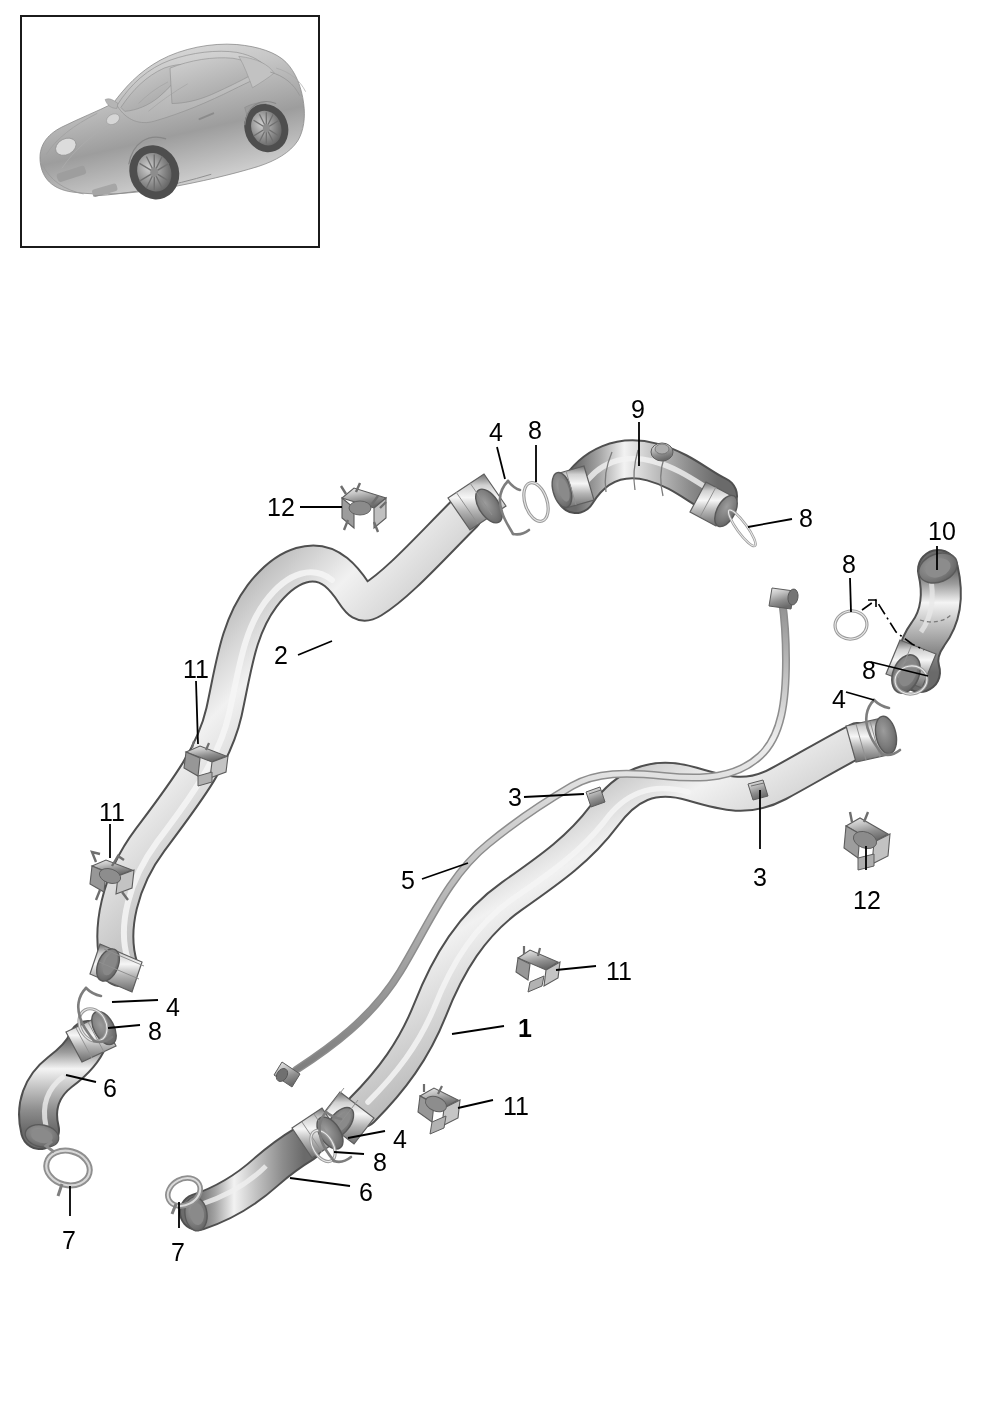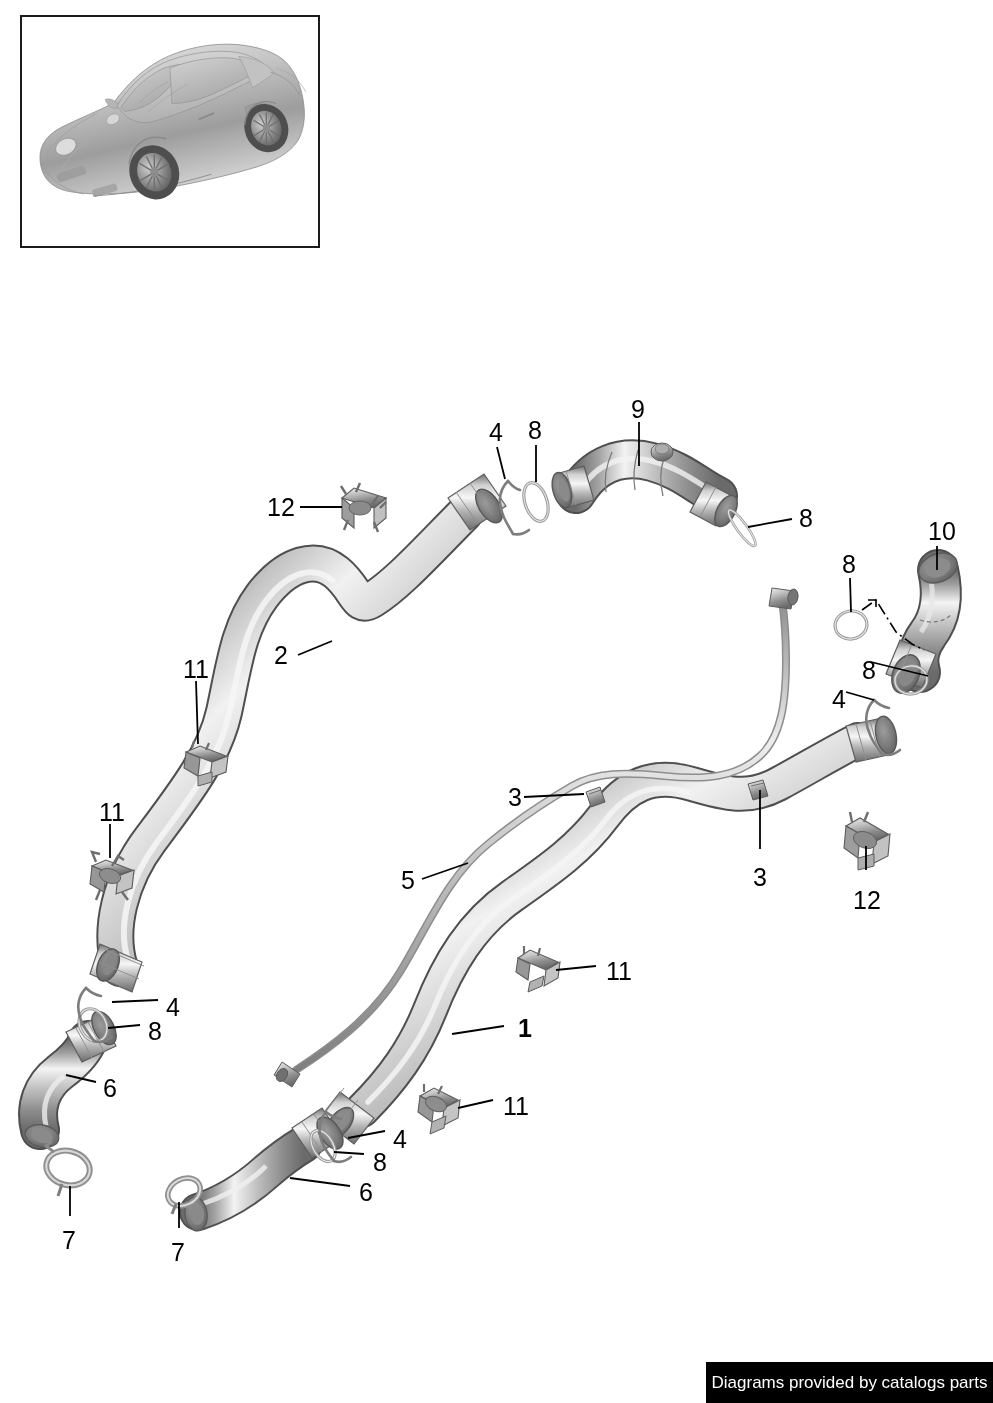--- a/index.html
+++ b/index.html
@@ -544,17 +544,14 @@
   <div class="lbl" style="left:166px;top:995px;">4</div>
   <div class="lbl" style="left:148px;top:1019px;">8</div>
   <div class="lbl" style="left:103px;top:1076px;">6</div>
   <div class="lbl" style="left:62px;top:1228px;">7</div>
   <div class="lbl" style="left:503px;top:1094px;">11</div>
   <div class="lbl" style="left:393px;top:1127px;">4</div>
   <div class="lbl" style="left:373px;top:1150px;">8</div>
   <div class="lbl" style="left:359px;top:1180px;">6</div>
   <div class="lbl" style="left:171px;top:1240px;">7</div>
 
-  <div class="watermark">
-    <span>Diagrams provided by catalogs parts</span>
-  </div>
 
 </div>
 
 </body></html>

